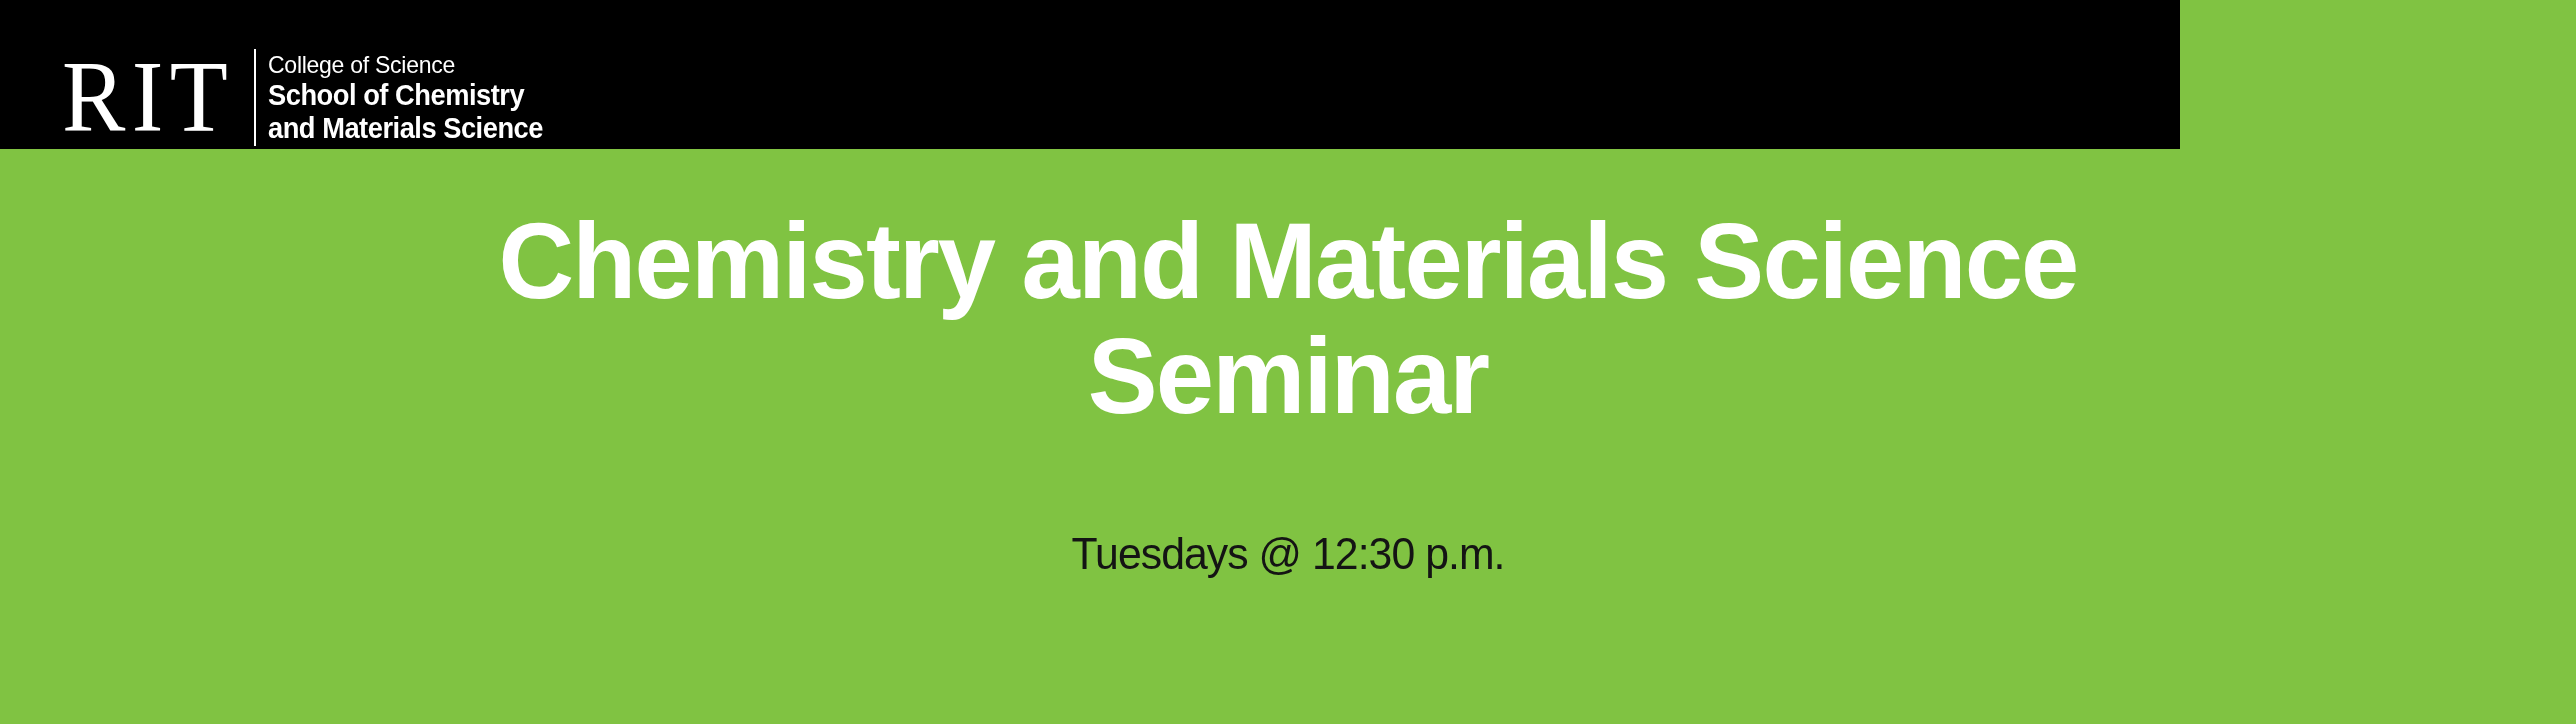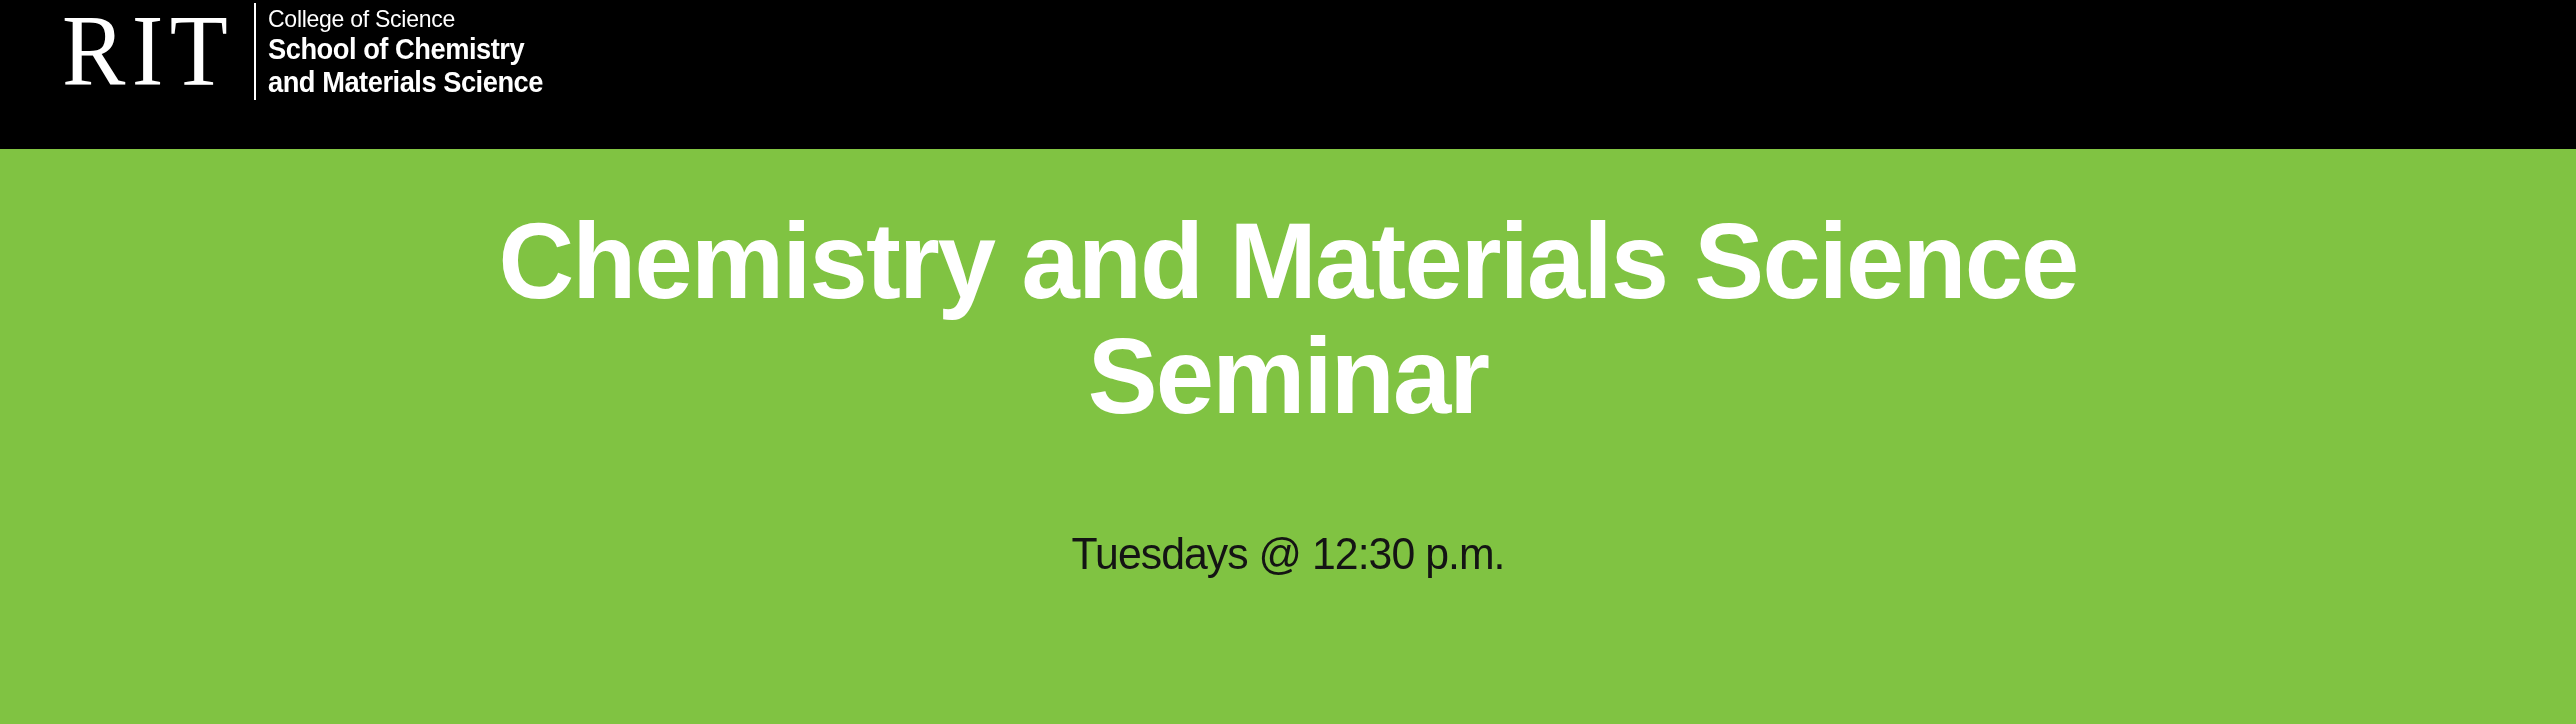--- a/index.html
+++ b/index.html
@@ -15,25 +15,25 @@
     overflow: hidden;
     font-family: "Liberation Sans", sans-serif;
     background: #80c342;
   }
 
   
   .header-bar {
     position: absolute;
     left: 0;
     top: 0;
-    width: 2576px;
+    width: 2180px;
     height: 149px;
     background: #000000;
     display: flex;
-    align-items: flex-start;
+    align-items: flex-end;
   }
 
   .logo-lockup {
     display: flex;
     align-items: stretch;
     margin-left: 62px;
     height: 103px;
   }
 
   .rit-wordmark {

